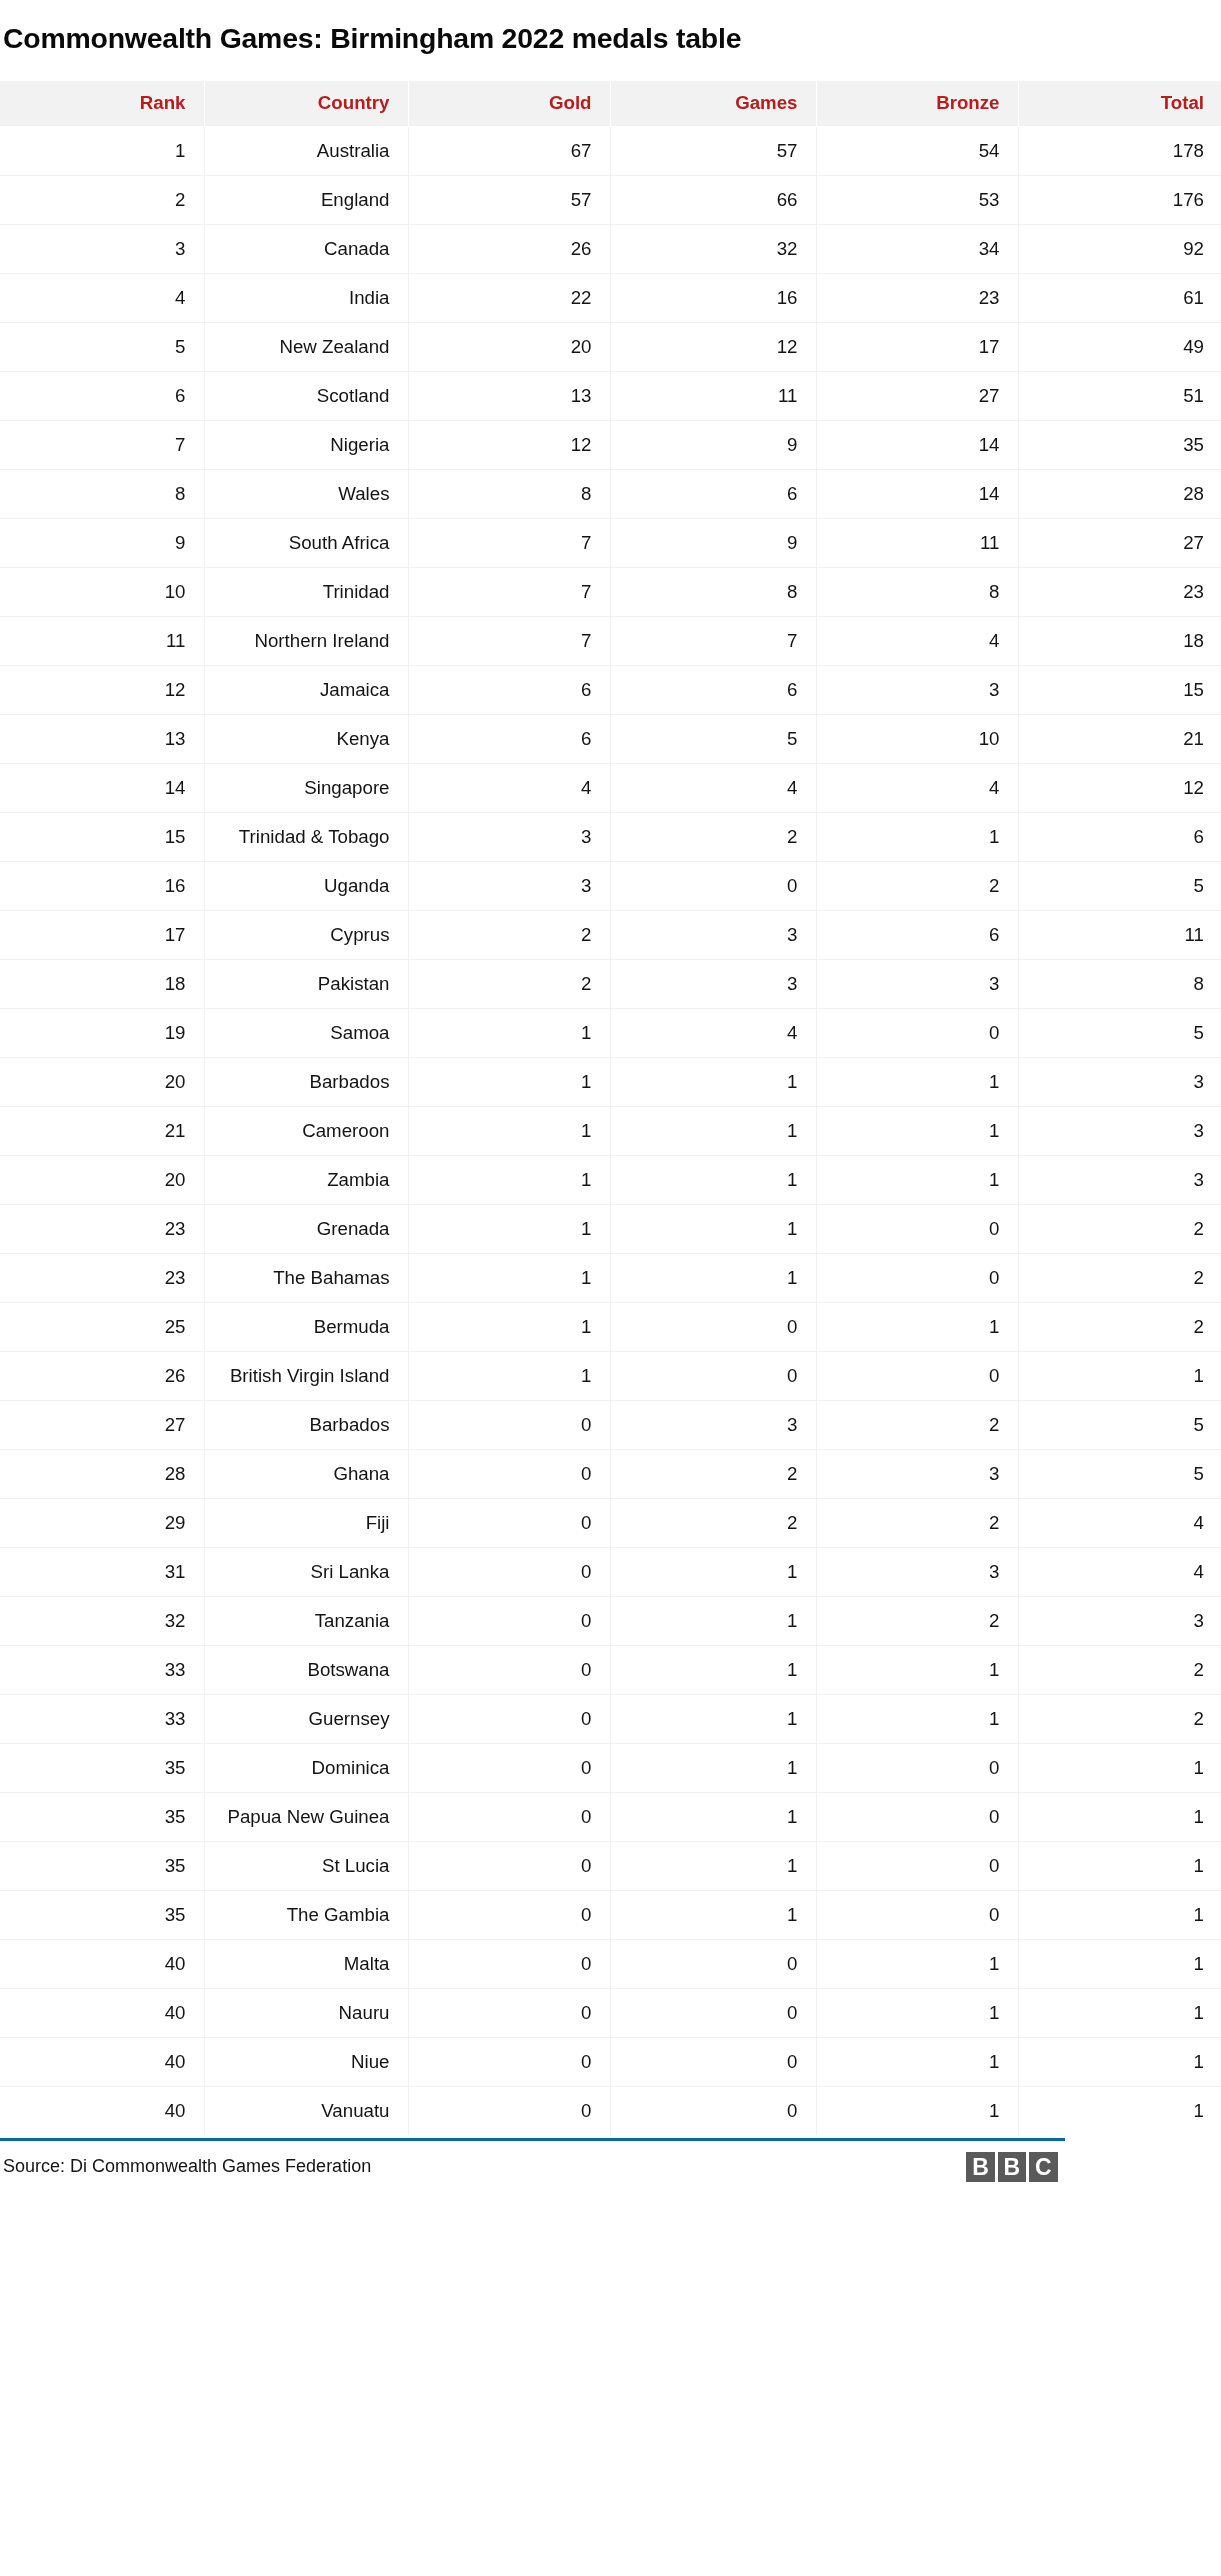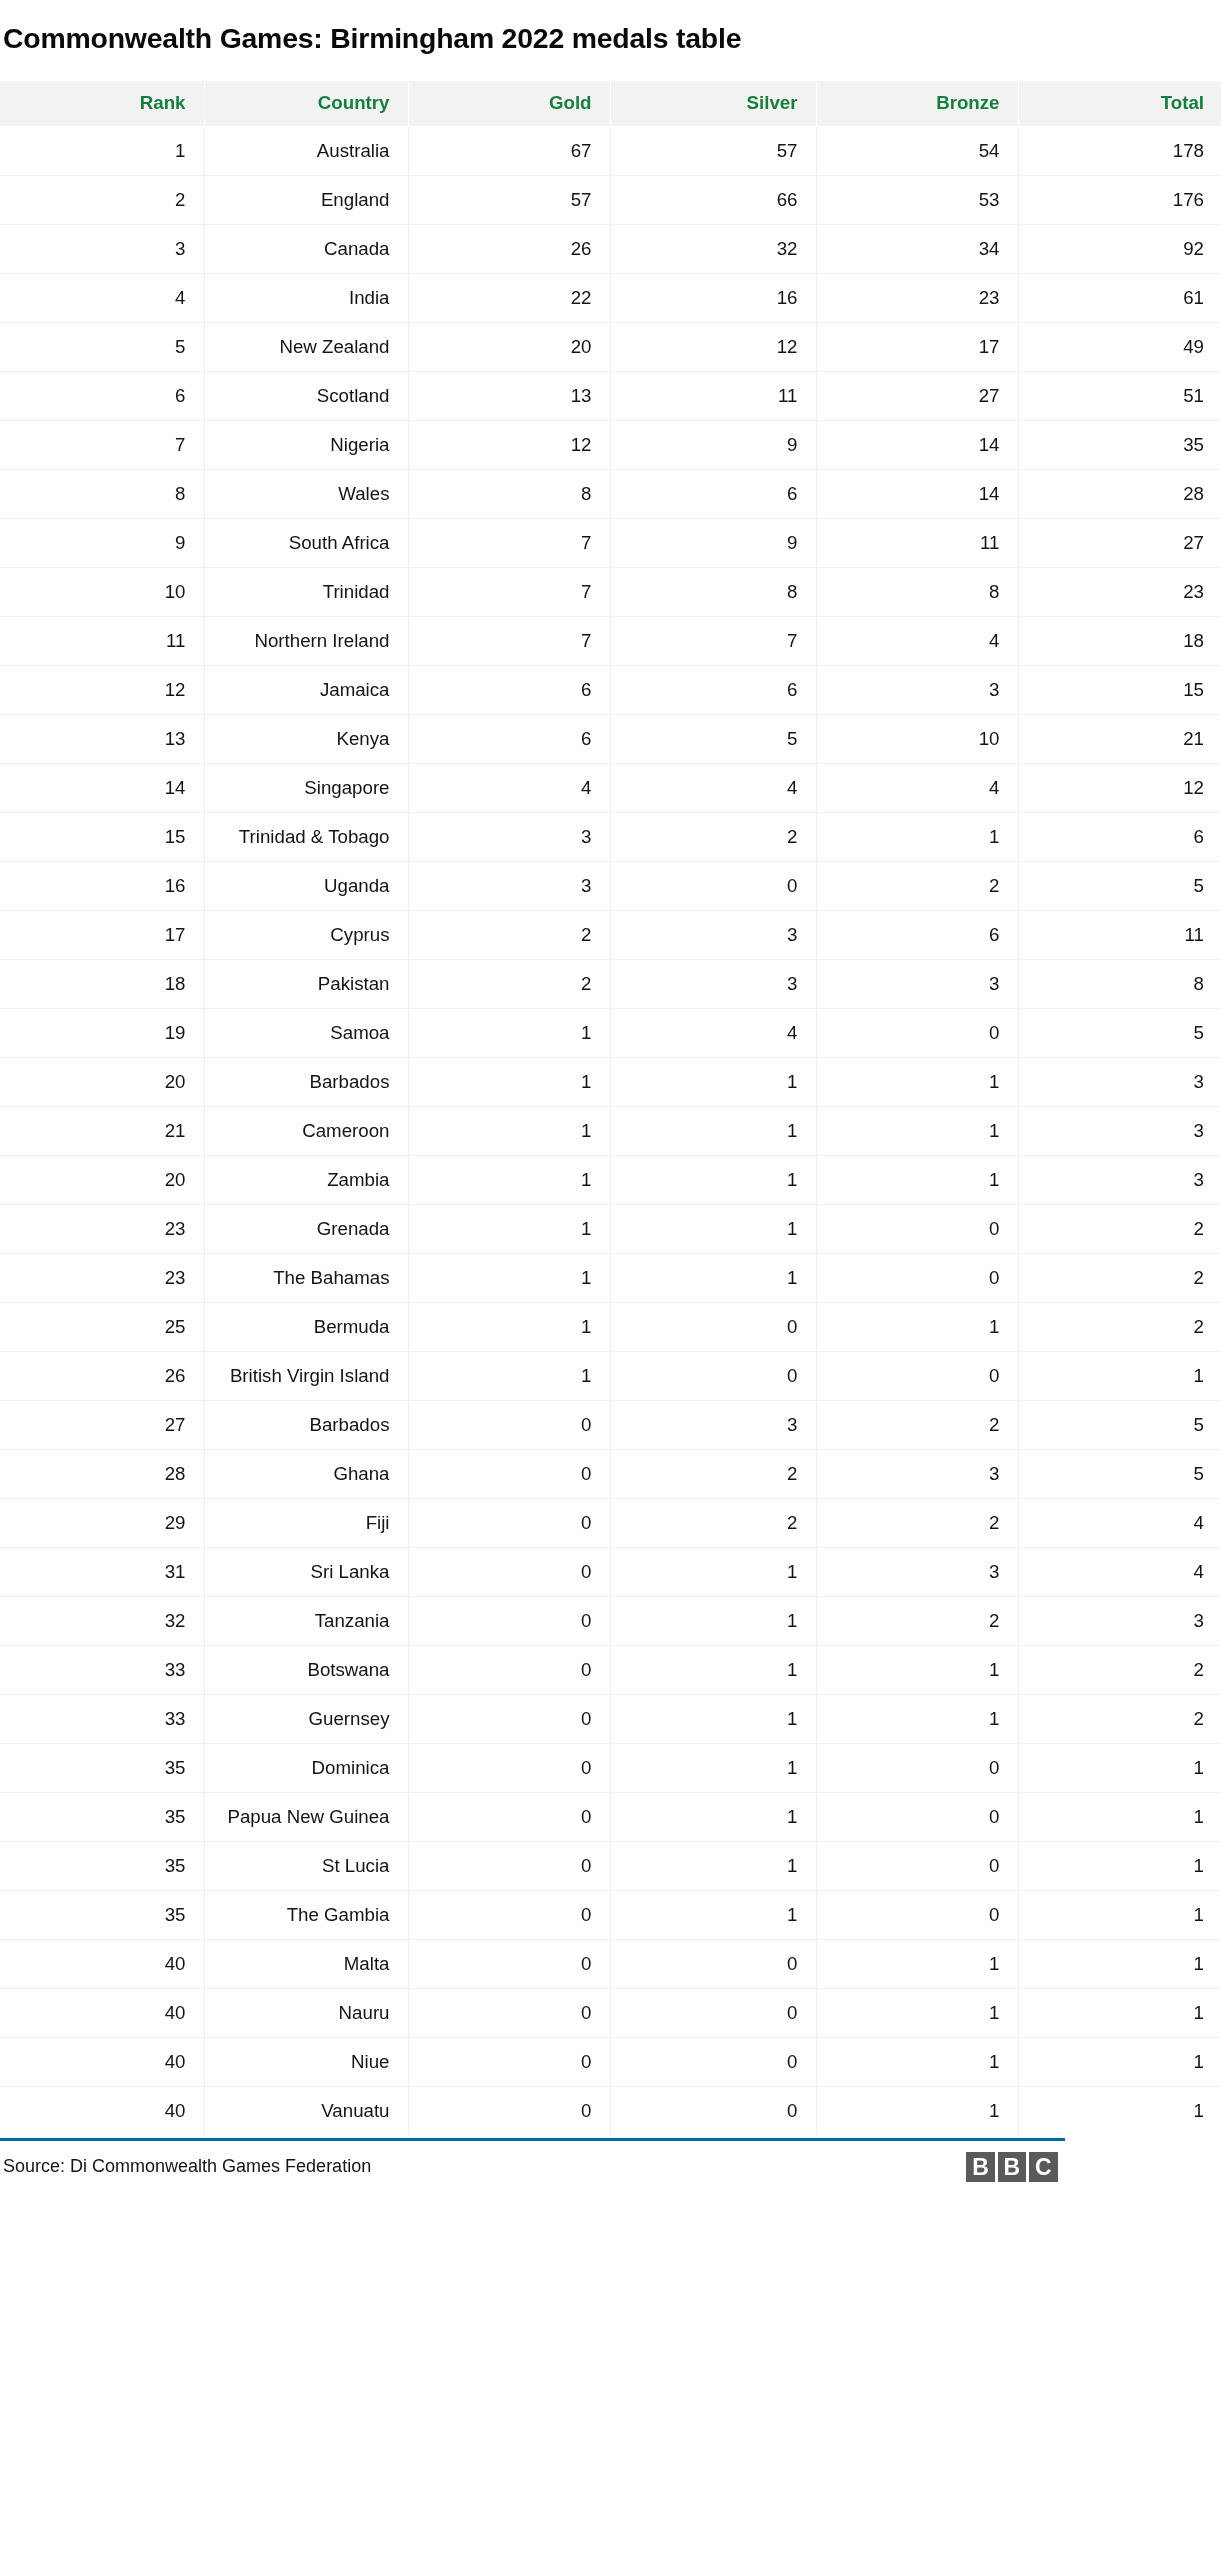--- a/index.html
+++ b/index.html
@@ -46,21 +46,21 @@
   .medals-table col.c-country { width: 204px; }
   .medals-table col.c-gold    { width: 202px; }
   .medals-table col.c-silver  { width: 206px; }
   .medals-table col.c-bronze  { width: 202px; }
   .medals-table col.c-total   { width: 204px; }
 
   .medals-table thead th {
     background: #f2f2f2;
     font-weight: bold;
     font-size: 18.7px;
-    color: #15803d;
+    color: #b91c1c;
     padding: 11.2px 18px 11.2px 15px;
     border-right: 1.5px solid #ffffff;
     border-bottom: 1.5px solid #ffffff;
     vertical-align: middle;
     white-space: nowrap;
   }
   .medals-table thead th:last-child { border-right: none; }
 
   .medals-table tbody td {
     background: #ffffff;
@@ -128,21 +128,21 @@
       <col class="c-gold">
       <col class="c-silver">
       <col class="c-bronze">
       <col class="c-total">
     </colgroup>
     <thead>
       <tr>
         <th class="ta-right">Rank</th>
         <th class="ta-left">Country</th>
         <th class="ta-right">Gold</th>
-        <th class="ta-right">Silver</th>
+        <th class="ta-right">Games</th>
         <th class="ta-right">Bronze</th>
         <th class="ta-right">Total</th>
       </tr>
     </thead>
     <tbody id="table-body">
         <tr>
           <td class="ta-right">1</td>
           <td class="ta-left cell-country">Australia</td>
           <td class="ta-right">67</td>
           <td class="ta-right">57</td>

